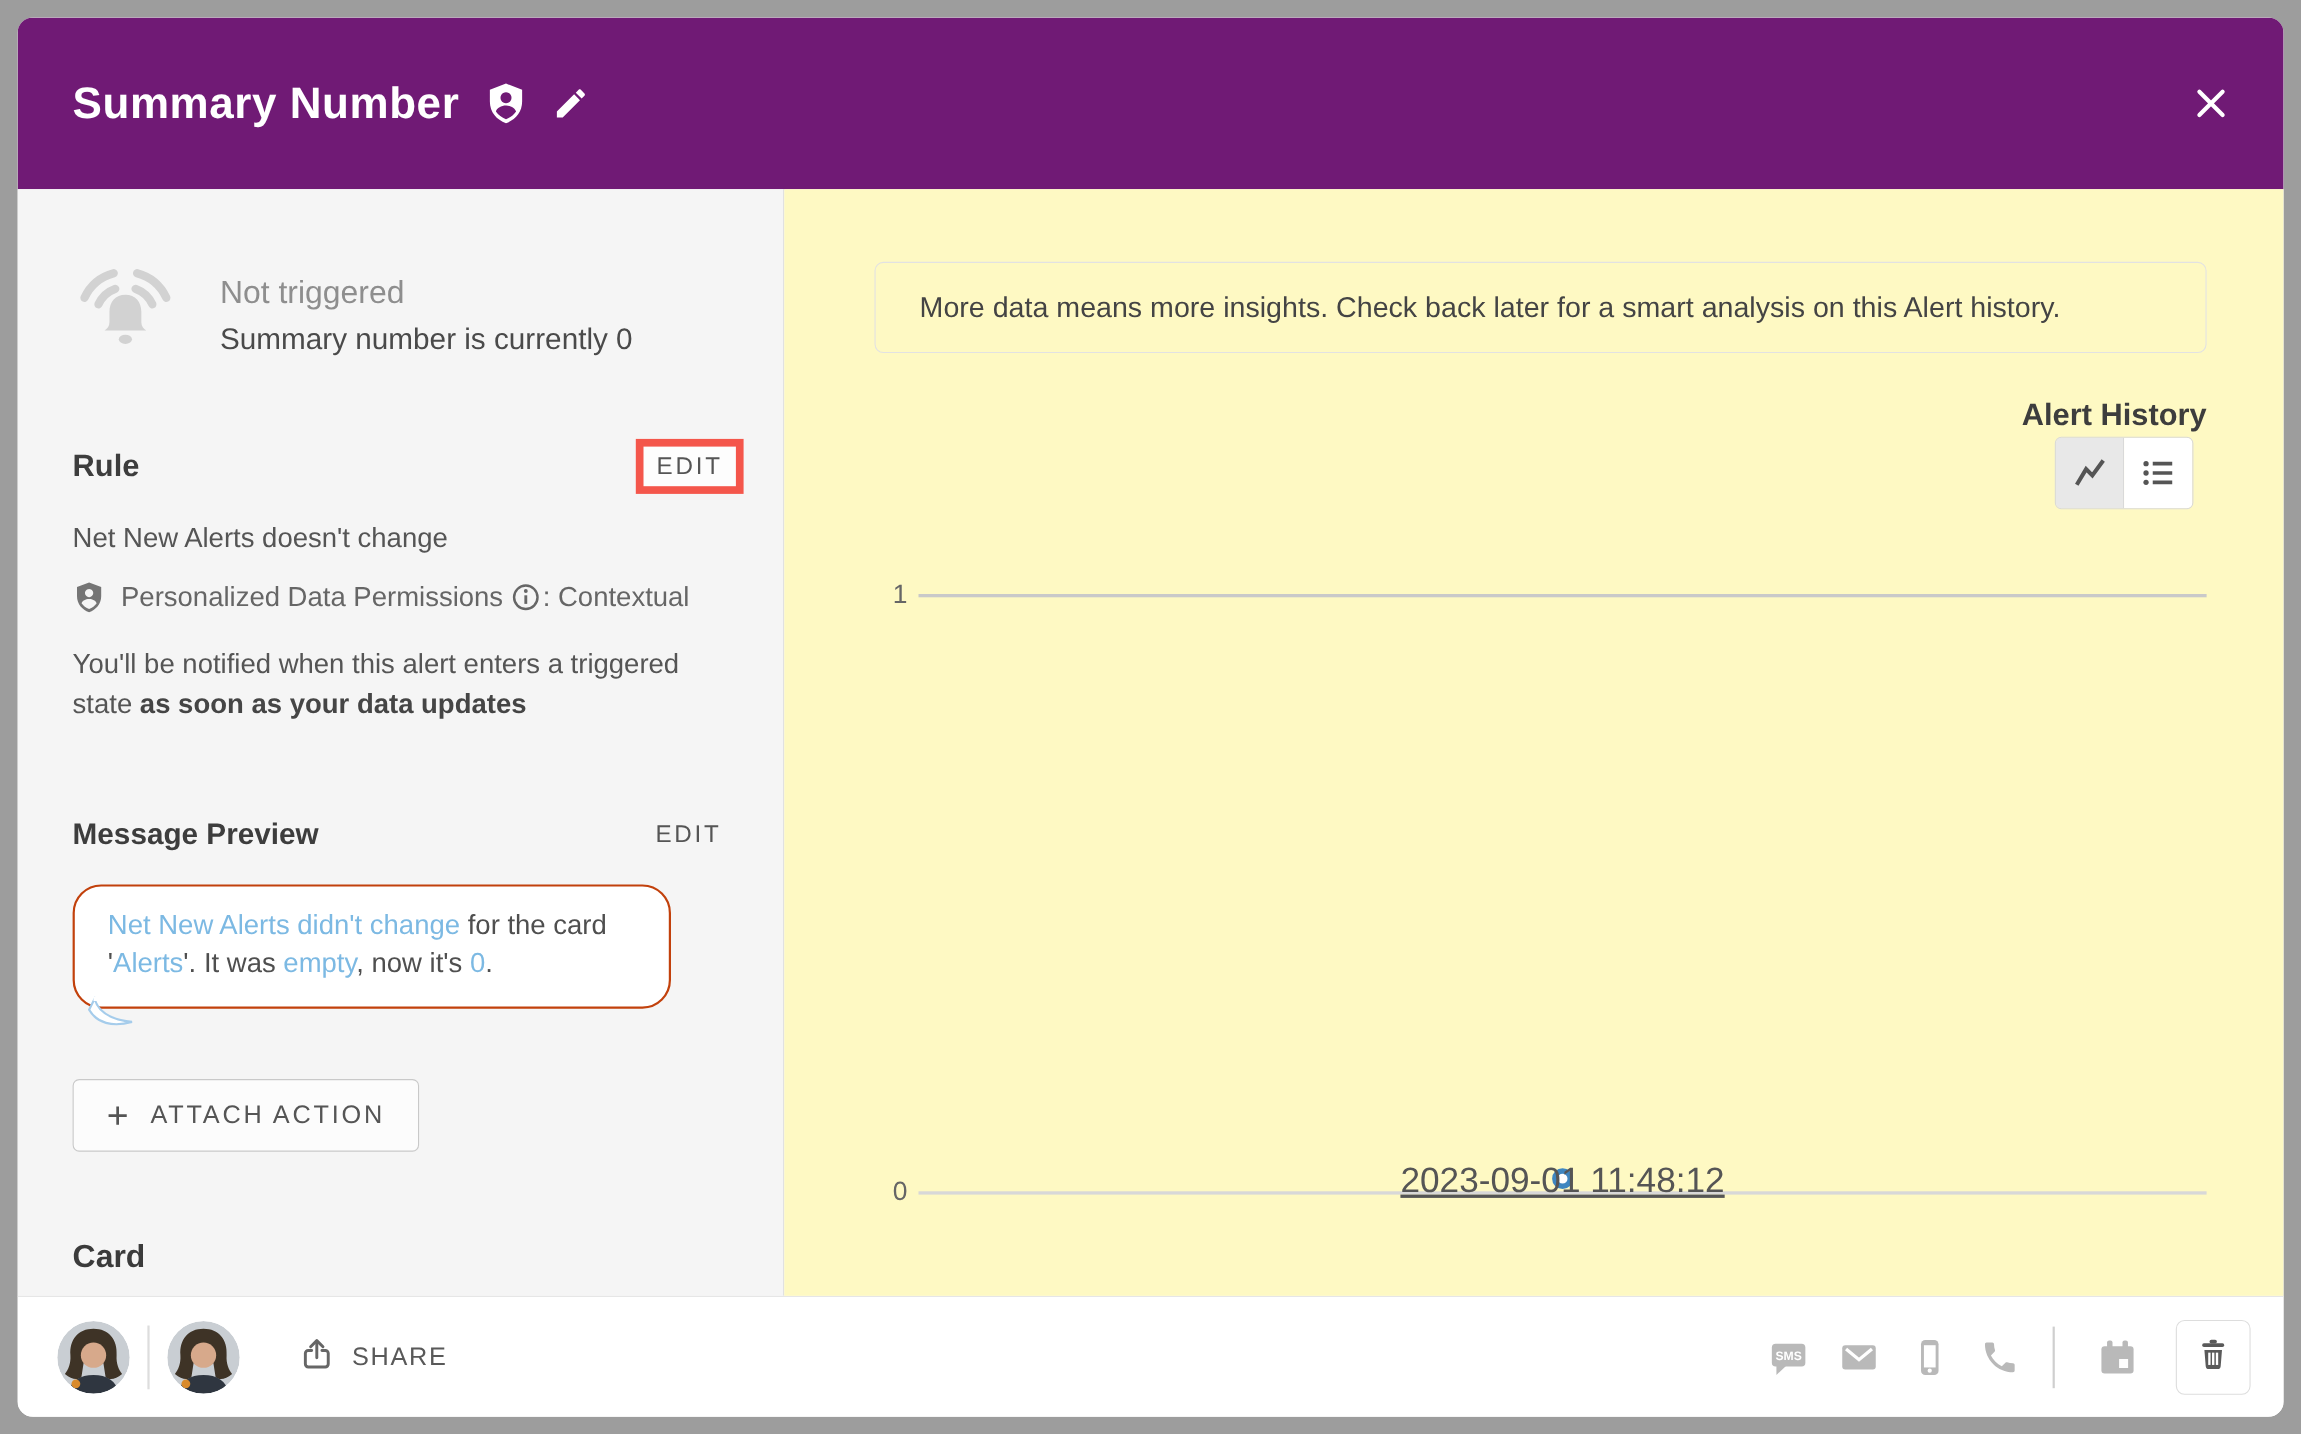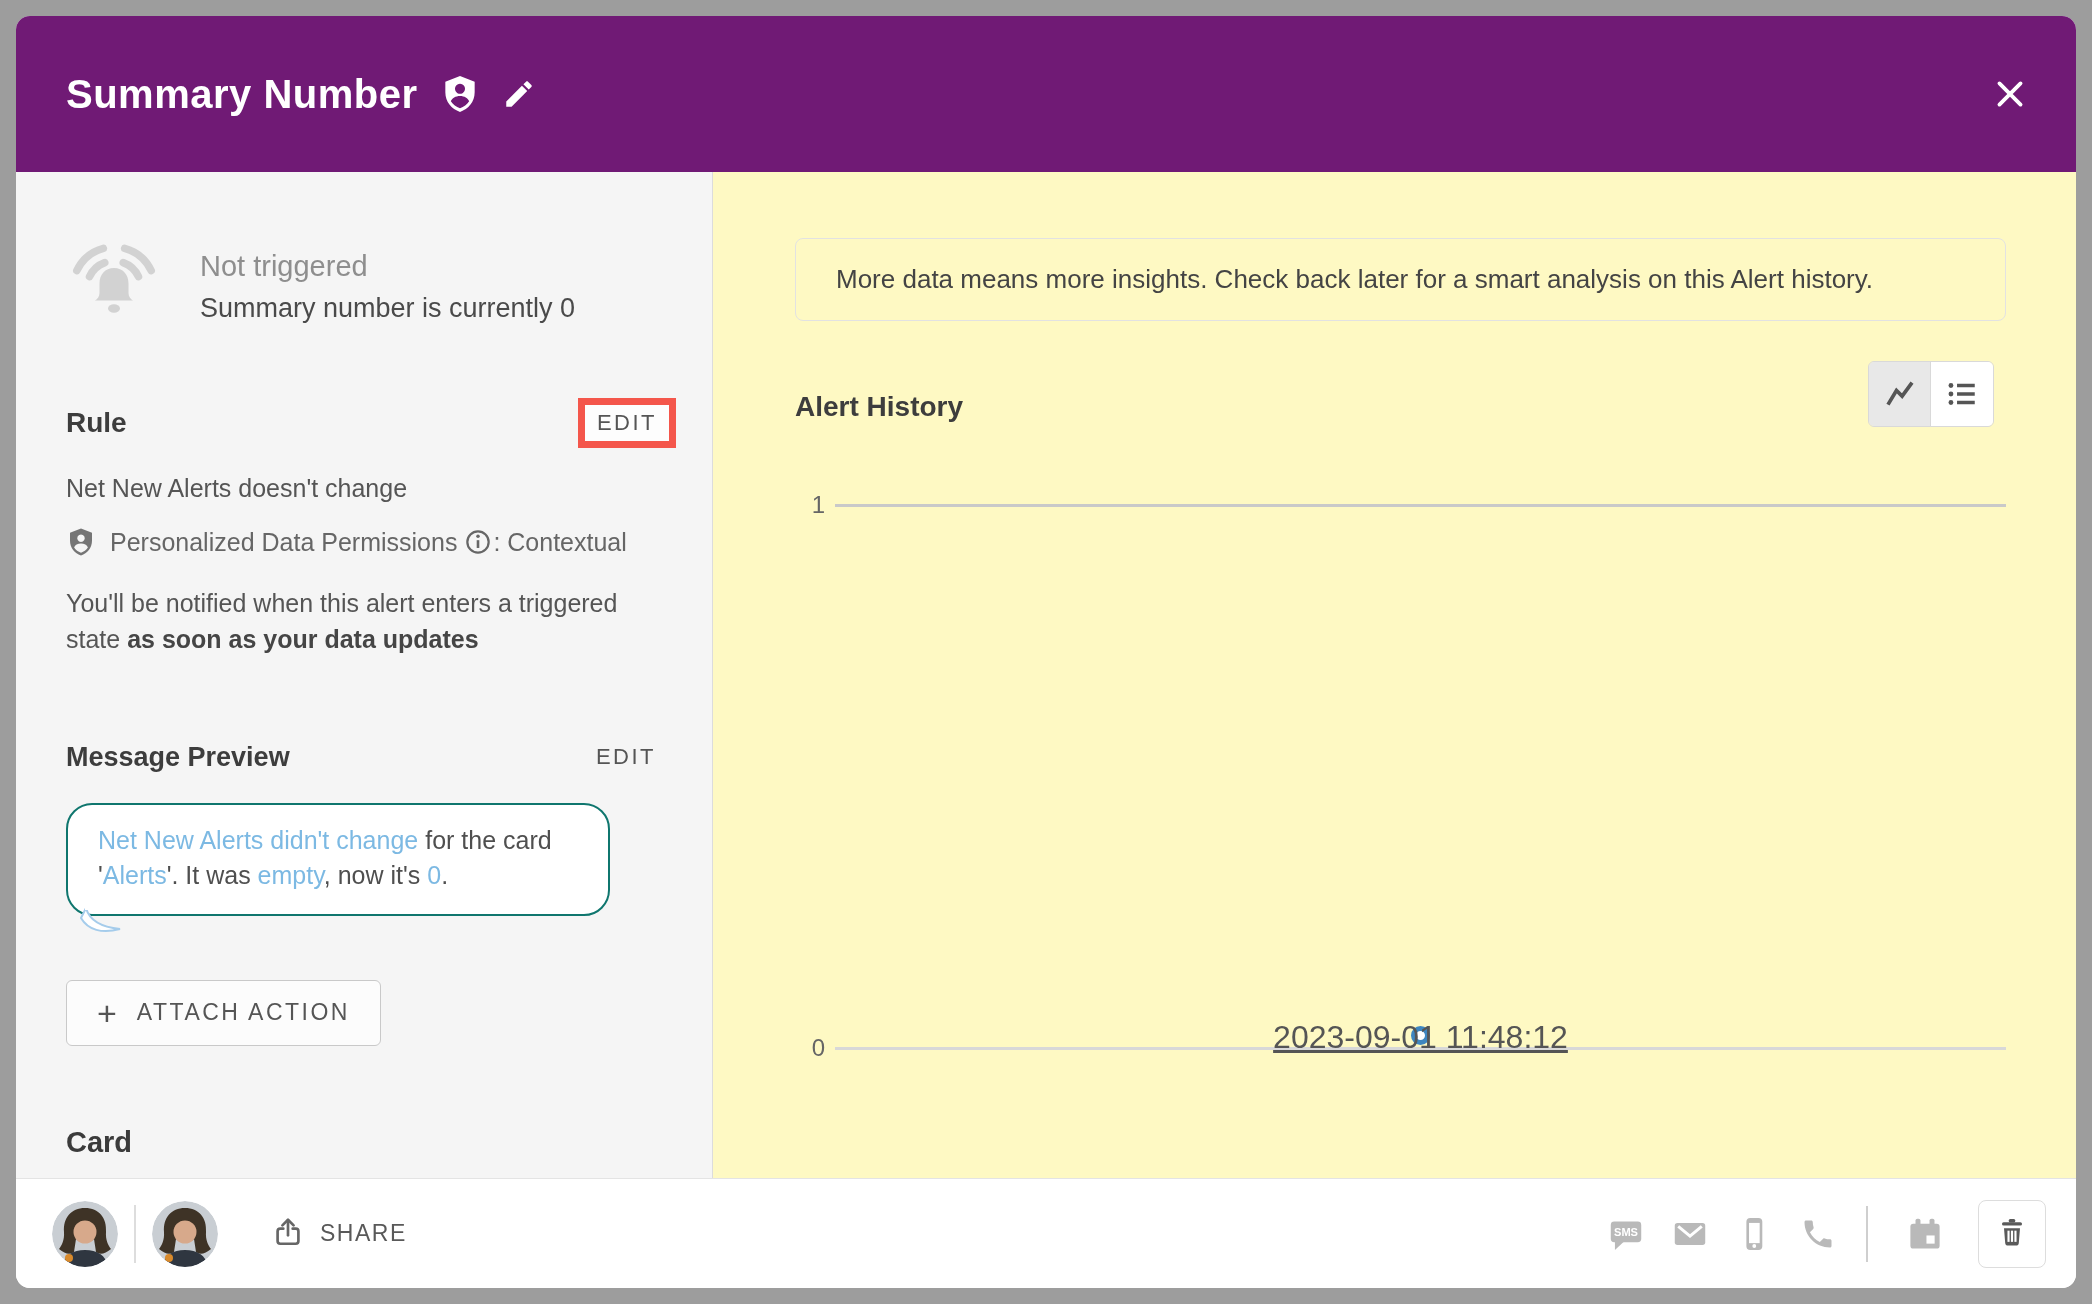--- a/index.html
+++ b/index.html
@@ -61,21 +61,21 @@
   .pdp-row .info-i { margin:0 2px 0 8px; display:flex; }
   .notify-text { margin-top:28px; font-size:25px; color:#555; line-height:1.45; max-width:565px; }
   .notify-text b { color:#454545; }
 
   .preview-row { margin-top:84px; }
   .h-preview { font-size:27px; font-weight:bold; color:#3d3d3d; }
   .preview-edit { margin-right:12px; }
 
   .bubble-wrap { position:relative; margin-top:30px; width:544px; }
   .bubble {
-    border:2px solid #0f766e; border-radius:26px;
+    border:2px solid #c2410c; border-radius:26px;
     background:#fff;
     padding:18px 30px 20px 30px;
     font-size:25px; line-height:1.42; color:#4f4f4f;
   }
   .bubble .blue { color:#7cb9e3; }
   .bubble-tail { position:absolute; left:14px; bottom:-22px; }
 
   .attach-btn {
     margin-top:64px;
     display:inline-flex; align-items:center;
@@ -90,21 +90,21 @@
   .card-heading { margin-top:80px; font-size:29px; font-weight:bold; color:#3b3b3b; }
   .card-link { margin-top:24px; font-size:27px; color:#4b92c7; cursor:pointer; display:inline-block; }
 
   
   .insight-box {
     margin-top:66px;
     border:1px solid #e2e2e2; border-radius:8px;
     padding:25px 40px;
     font-size:26px; color:#444;
   }
-  .history-row { margin-top:40px; display:flex; justify-content:space-between; align-items:flex-end; }
+  .history-row { margin-top:40px; display:flex; justify-content:space-between; align-items:flex-end;flex-direction:column; }
   .h-history { font-size:28px; font-weight:bold; color:#3d3d3d; padding-bottom:4px; }
   .toggle-group {
     display:flex; border:1px solid #d9d9d9; border-radius:6px; overflow:hidden; margin-right:12px;
   }
   .toggle-btn { width:62px; height:64px; display:flex; align-items:center; justify-content:center; background:#fff; cursor:pointer; }
   .toggle-btn.active { background:#e8e8e8; border-right:1px solid #d9d9d9; }
 
   .chart { position:relative; margin-top:64px; height:600px; }
   .grid-row { position:absolute; left:0; right:0; display:flex; align-items:center; }
   .grid-row.top { top:0; }

